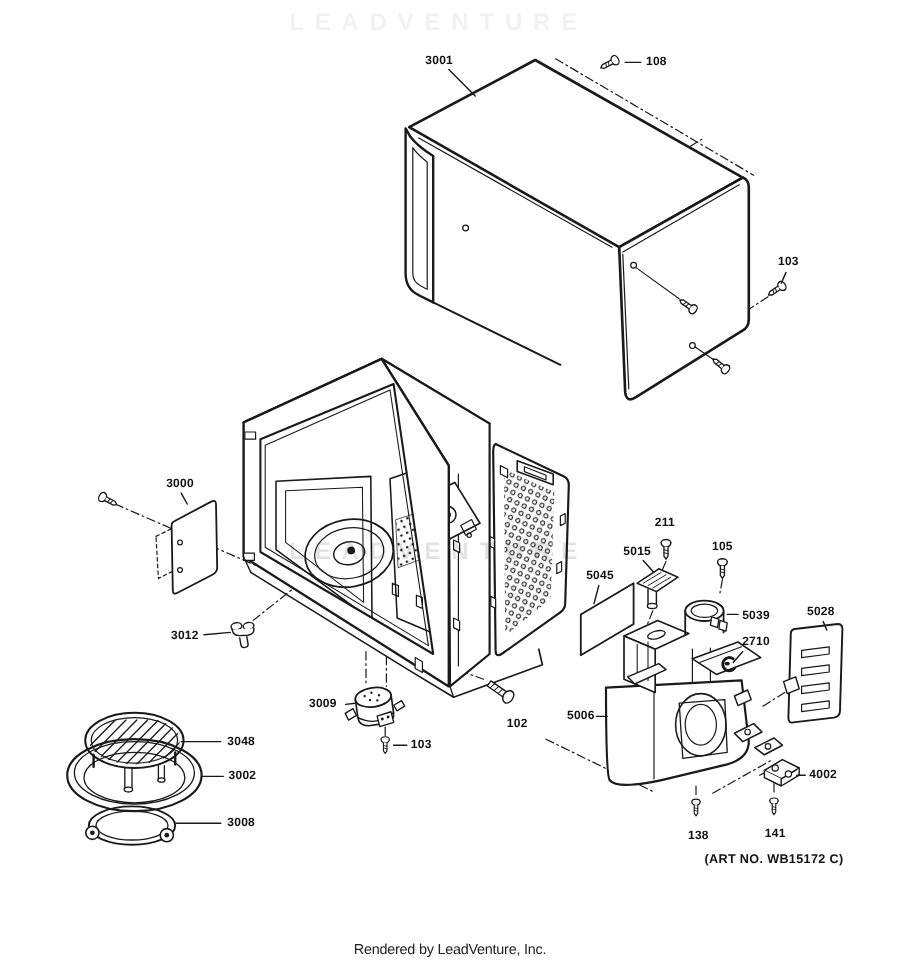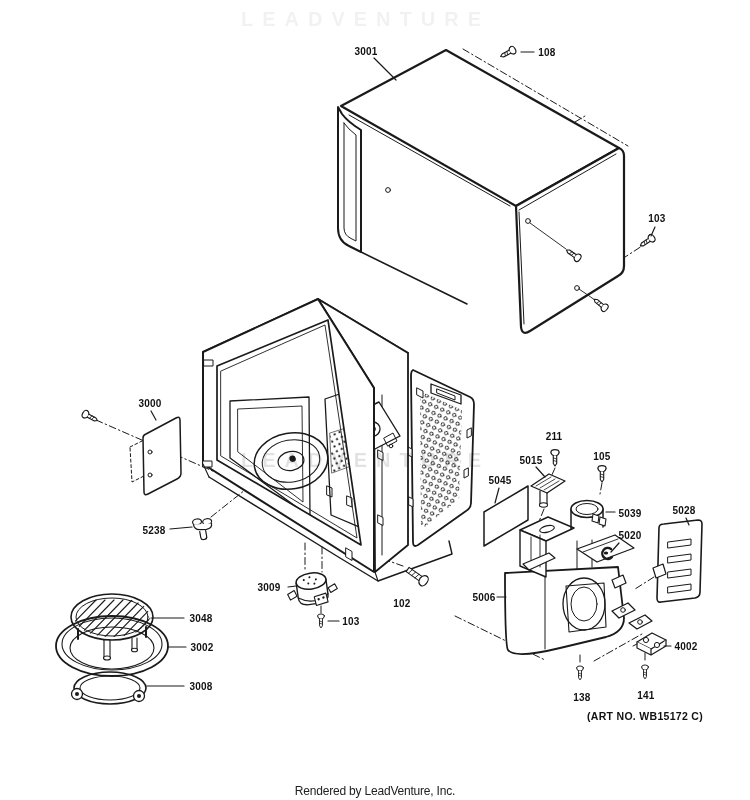--- a/index.html
+++ b/index.html
@@ -288,33 +288,33 @@
   </g>
 </svg>
 
 <div class="wm wm-top">LEADVENTURE</div>
 <div class="wm wm-mid">LEADVENTURE</div>
 
 <div class="plabel" style="left:366px;top:51px">3001</div>
 <div class="plabel" style="left:547px;top:52px">108</div>
 <div class="plabel" style="left:657px;top:218px">103</div>
 <div class="plabel" style="left:150px;top:403px">3000</div>
-<div class="plabel" style="left:154px;top:530px">5238</div>
+<div class="plabel" style="left:154px;top:530px">3012</div>
 <div class="plabel" style="left:269px;top:587px">3009</div>
 <div class="plabel" style="left:351px;top:621px">103</div>
-<div class="plabel" style="left:402px;top:603px">102</div>
+<div class="plabel" style="left:431px;top:603px">102</div>
 <div class="plabel" style="left:201px;top:618px">3048</div>
 <div class="plabel" style="left:202px;top:647px">3002</div>
 <div class="plabel" style="left:201px;top:686px">3008</div>
 <div class="plabel" style="left:554px;top:436px">211</div>
 <div class="plabel" style="left:531px;top:460px">5015</div>
 <div class="plabel" style="left:500px;top:480px">5045</div>
 <div class="plabel" style="left:602px;top:456px">105</div>
 <div class="plabel" style="left:630px;top:513px">5039</div>
-<div class="plabel" style="left:630px;top:535px">5020</div>
+<div class="plabel" style="left:630px;top:535px">2710</div>
 <div class="plabel" style="left:684px;top:510px">5028</div>
 <div class="plabel" style="left:484px;top:597px">5006</div>
 <div class="plabel" style="left:686px;top:646px">4002</div>
 <div class="plabel" style="left:582px;top:697px">138</div>
 <div class="plabel" style="left:646px;top:695px">141</div>
 
 <div class="artno">(ART NO. WB15172 C)</div>
 <div class="footer">Rendered by LeadVenture, Inc.</div>
 
 </div>

